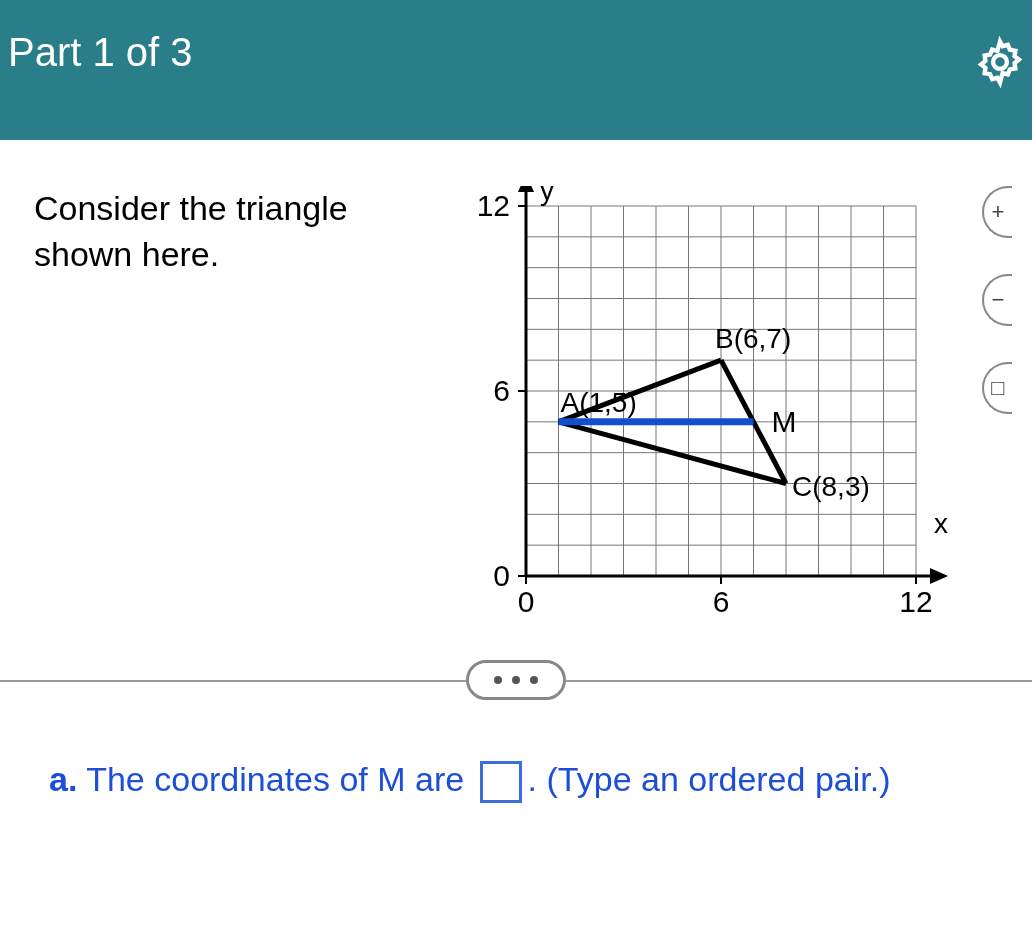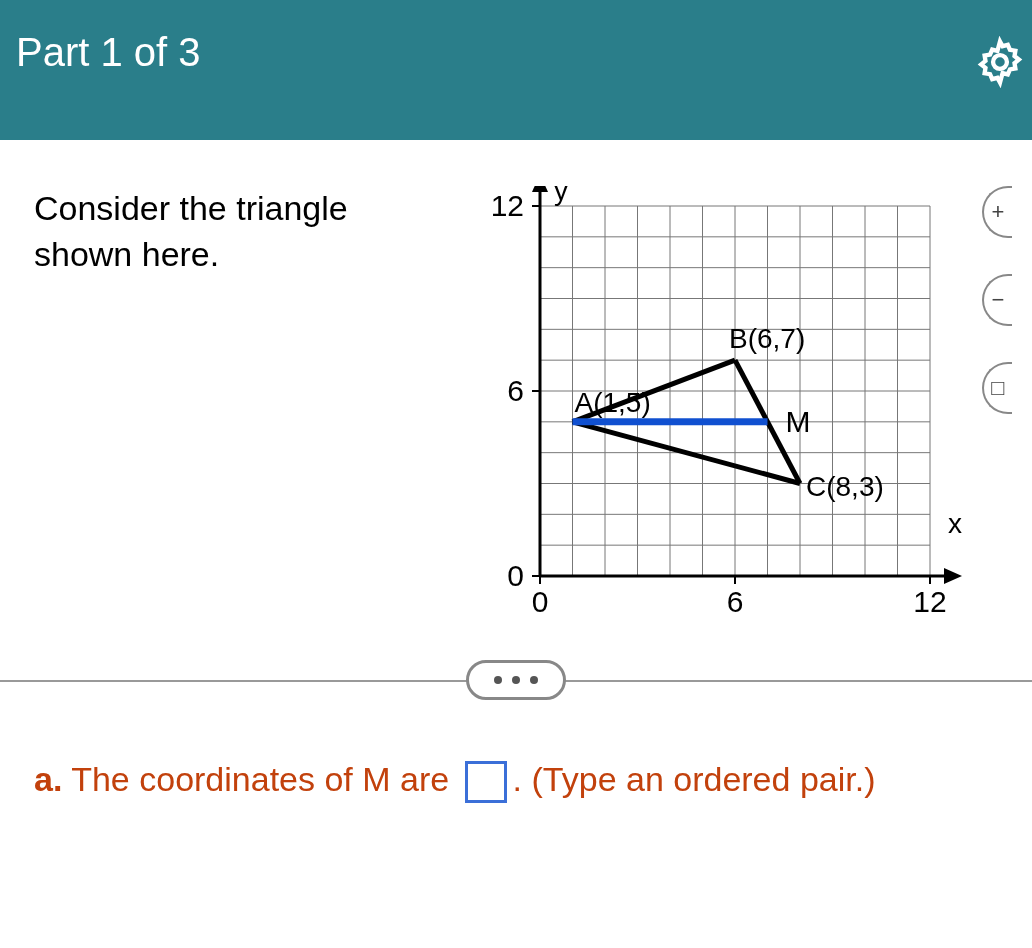--- a/index.html
+++ b/index.html
@@ -1,31 +1,31 @@
 <!DOCTYPE html>
 <html><head>
 <meta charset="utf-8">
 <style>
   * { box-sizing: border-box; margin: 0; padding: 0; }
   html, body { width: 1032px; height: 948px; font-family: Arial, Helvetica, sans-serif; background: #fff; overflow: hidden; }
-  .header { background: #2a7e8a; color: #fff; height: 140px; display: flex; align-items: flex-start; justify-content: space-between; padding: 30px 0 0 16px; }
+  .header { background: #2a7e8a; color: #fff; height: 140px; display: flex; align-items: flex-start; justify-content: space-between; padding: 30px 0 0 8px; }
   .header-title { font-size: 40px; padding-left: 0; }
   .gear-wrap { padding-right: 6px; padding-top: 6px; }
-  .content { padding: 46px 20px 0 34px; display: flex; gap: 16px; }
+  .content { padding: 46px 20px 0 34px; display: flex; gap: 2px; }
   .text-col { flex: 0 0 420px; font-size: 34px; color: #000; line-height: 1.35; }
   .text-col p { margin-bottom: 22px; }
   .overline { text-decoration: overline; }
   .graph-col { flex: 1; position: relative; }
   .side-tools { position: absolute; right: 0; top: 0; display: flex; flex-direction: column; gap: 36px; }
   .tool-btn { width: 30px; height: 52px; border: 2px solid #888; border-radius: 26px 0 0 26px; border-right: none; background: #fff; display:flex; align-items:center; justify-content:center; font-size:22px; color:#444;}
   .divider-wrap { position: relative; height: 40px; margin-top: 40px; }
   .divider-line { border: none; border-top: 2px solid #999; position: absolute; top: 50%; left: 0; right: 0; }
   .dots-pill { position: absolute; left: 50%; top: 50%; transform: translate(-50%, -50%); background: #fff; border: 3px solid #888; border-radius: 30px; width: 100px; height: 40px; display: flex; align-items: center; justify-content: center; gap: 10px; }
   .dots-pill span { width: 8px; height: 8px; background: #555; border-radius: 50%; display: block; }
-  .answer-area { padding: 60px 20px 0 34px; font-size: 34px; color: #c2410c; }
+  .answer-area { padding: 60px 20px 0 34px; font-size: 34px; color: #1d4ed8; margin-left: 15px; }
   .answer-area b { font-weight: bold; }
   .answer-input { display: inline-block; width: 42px; height: 42px; border: 3px solid #3b6fd8; background: #fff; vertical-align: middle; margin: 0 6px; }
   svg text { font-family: Arial, Helvetica, sans-serif; }
 </style>
 </head>
 <body>
 
 <div class="header">
   <div class="header-title">Part 1 of 3</div>
   <div class="gear-wrap">

